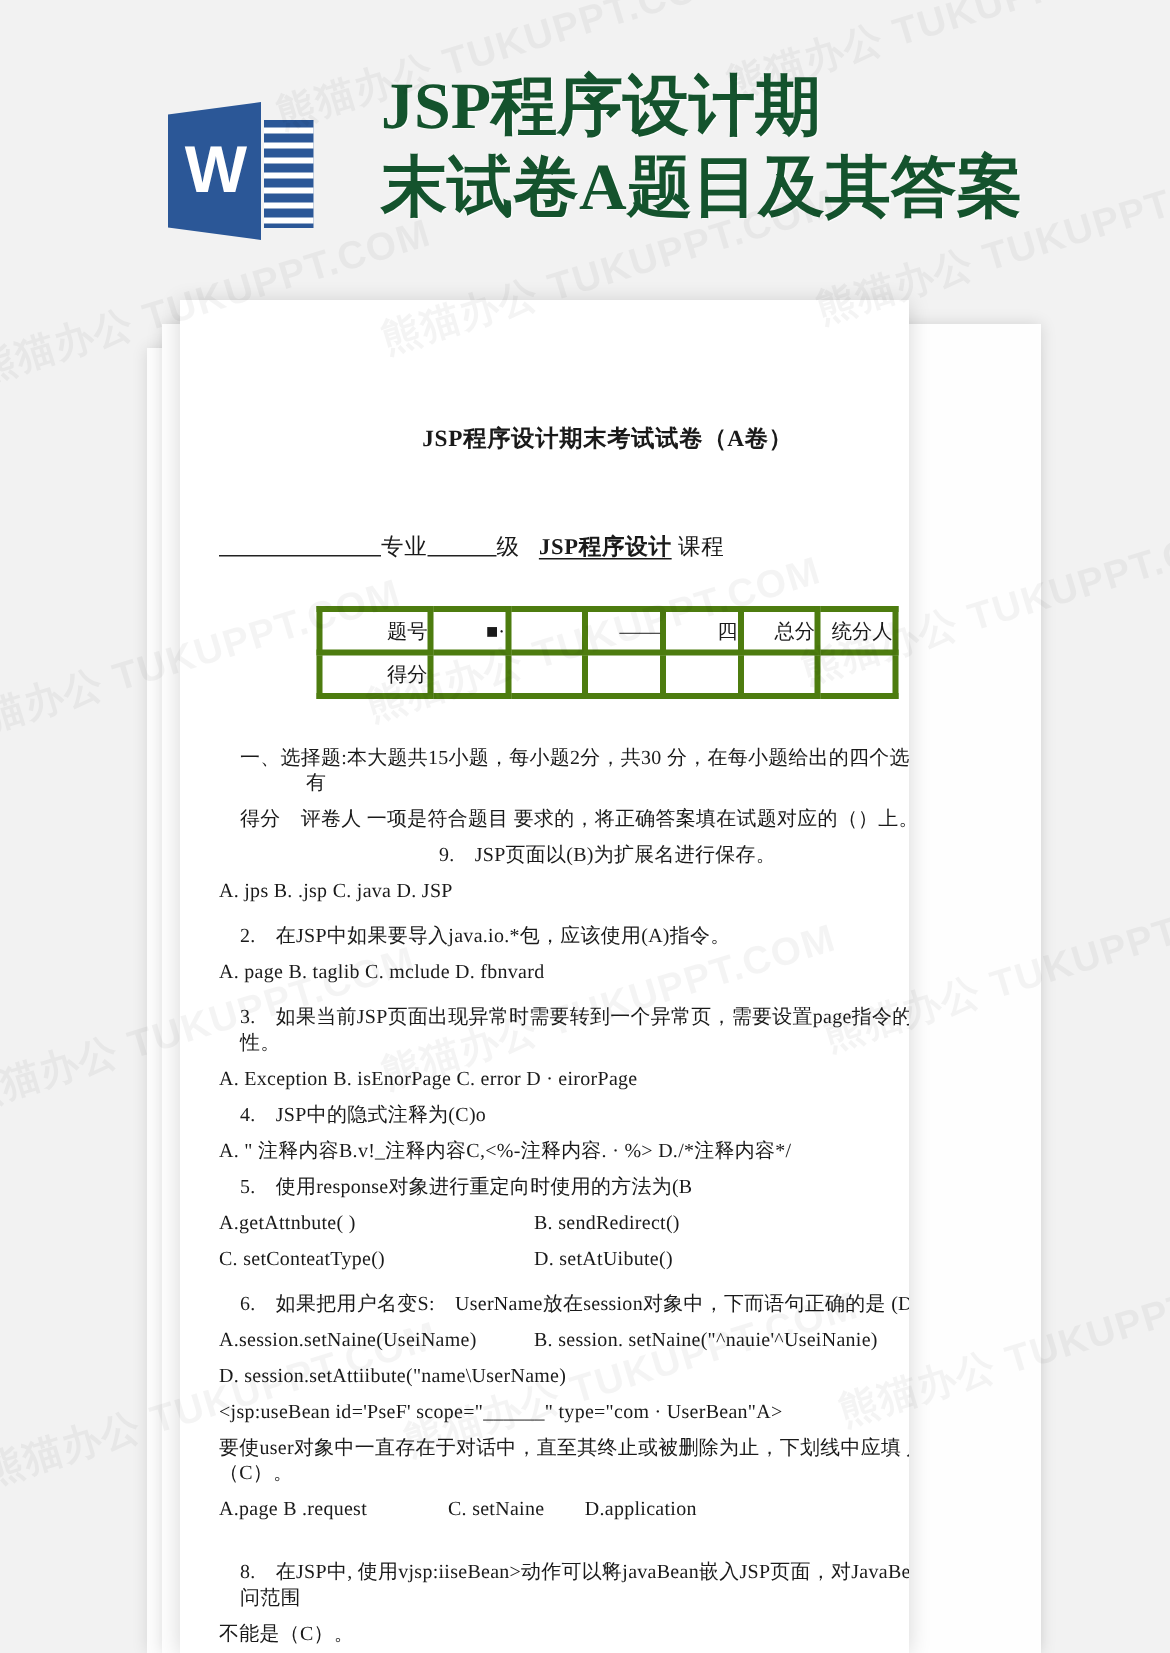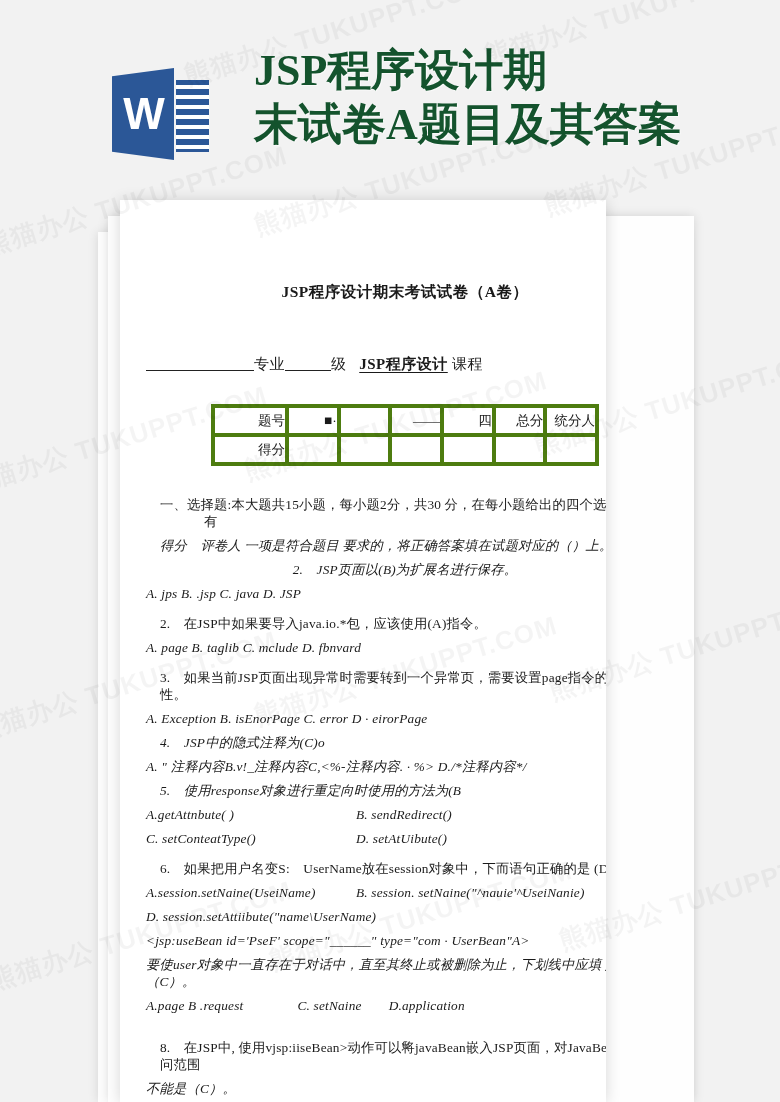--- a/index.html
+++ b/index.html
@@ -190,21 +190,21 @@
   table.score td.lbl { width: 74px; }
 
   
   .body-block { margin-top: 30px; }
   .p {
     font-size: 13.3px;
     line-height: 17px;
     margin-top: 13px;
     letter-spacing: 0.2px;
   }
-  .p.tight { margin-top: 7px; font-style: italic; }
+  .p.tight { margin-top: 7px; }
   .p.center { text-align: center; }
   .p.hang {
     padding-left: 58px;
     text-indent: -44px;
   }
   .p.q {
     padding-left: 14px;
     text-indent: 0;
   }
   .p.two-col {
@@ -281,21 +281,21 @@
         <td></td>
       </tr>
     </tbody>
       </table>
 
     <div class="body-block">
 
       <div class="p hang">一、选择题:本大题共15小题，每小题2分，共30 分，在每小题给出的四个选择中，只有</div>
       <div class="p tight hang">得分　评卷人 一项是符合题目 要求的，将正确答案填在试题对应的（）上。</div>
 
-      <div class="p tight center">2.　JSP页面以(B)为扩展名进行保存。</div>
+      <div class="p tight center">9.　JSP页面以(B)为扩展名进行保存。</div>
       <div class="p tight">A. jps B. .jsp C. java D. JSP</div>
 
       <div class="p q">2.　在JSP中如果要导入java.io.*包，应该使用(A)指令。</div>
       <div class="p tight">A. page B. taglib C. mclude D. fbnvard</div>
 
       <div class="p q">3.　如果当前JSP页面出现异常时需要转到一个异常页，需要设置page指令的(D) 属性。</div>
       <div class="p tight">A. Exception B. isEnorPage C. error D · eirorPage</div>
 
       <div class="p tight q">4.　JSP中的隐式注释为(C)o</div>
       <div class="p tight">A. " 注释内容B.v!_注释内容C,&lt;%-注释内容. · %&gt; D./*注释内容*/</div>

